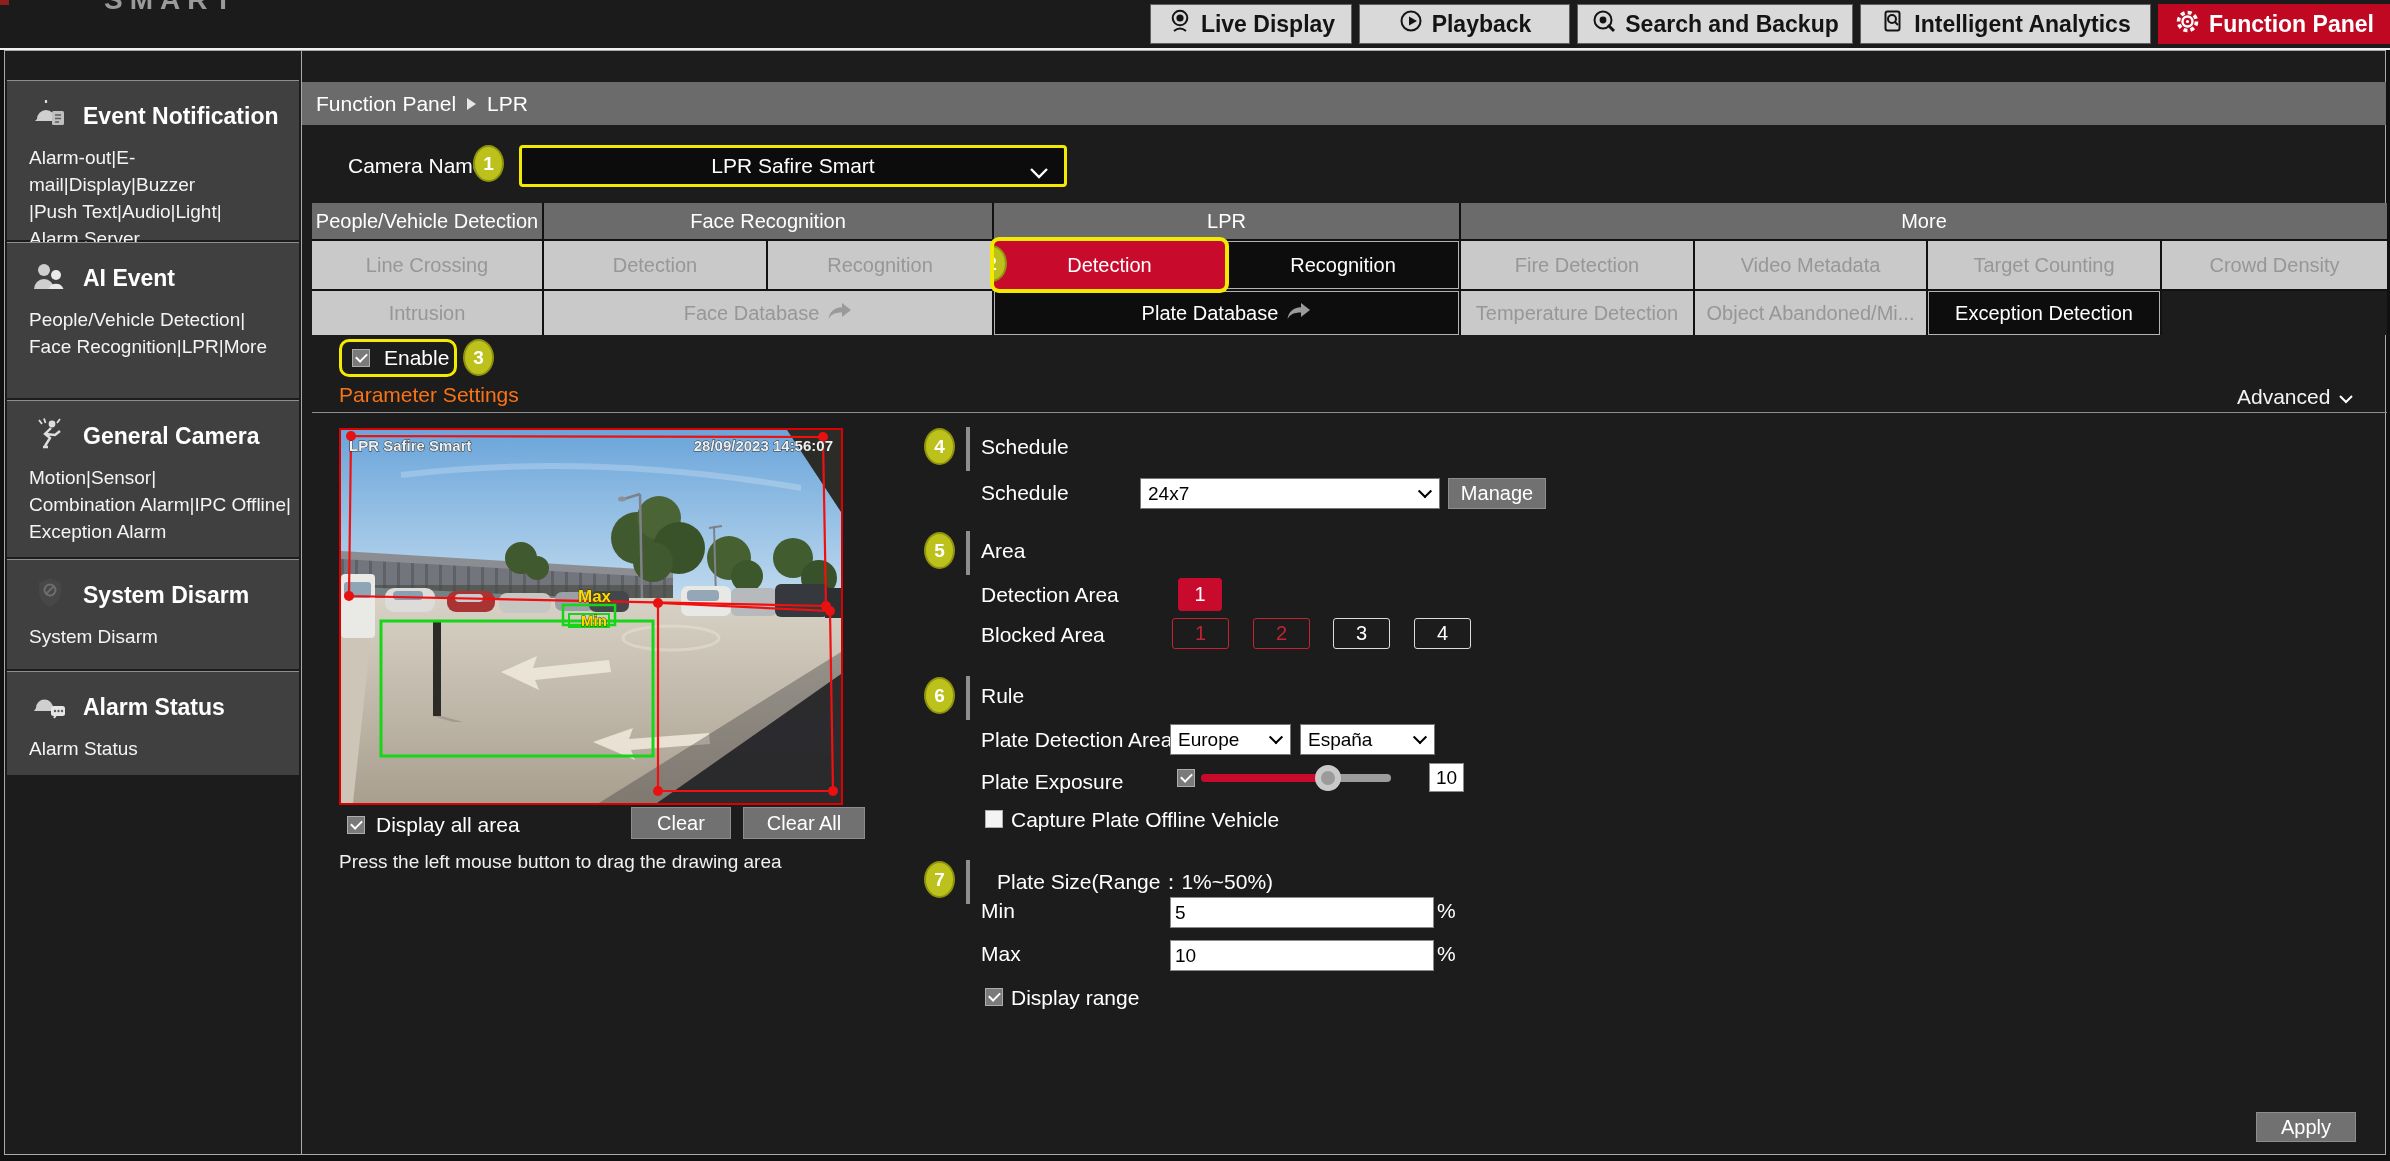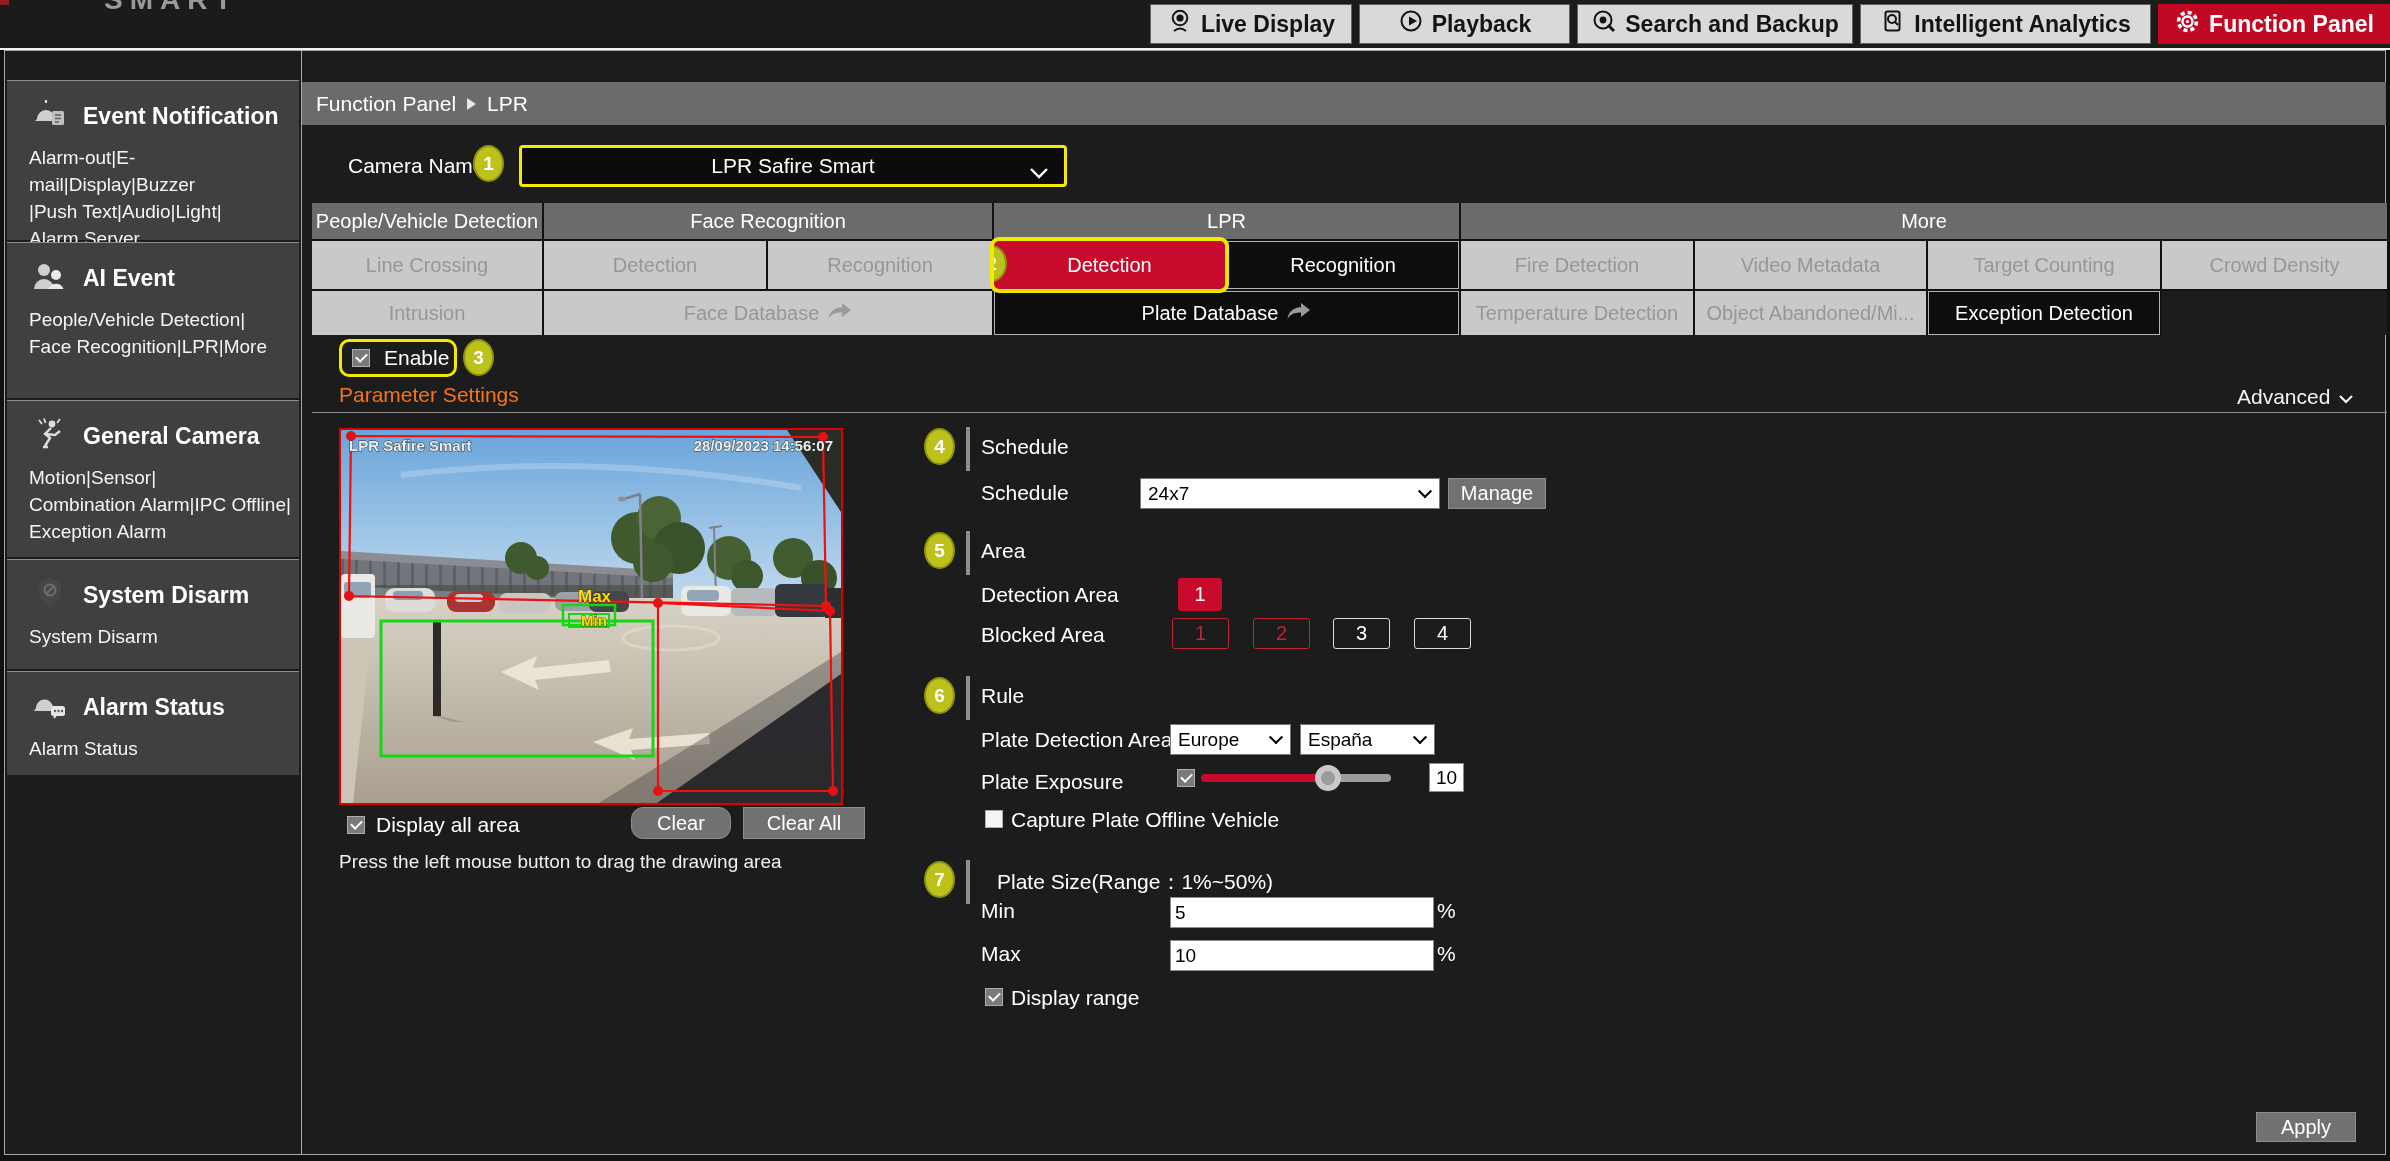--- a/index.html
+++ b/index.html
@@ -363,21 +363,21 @@
         <text x="492" y="21" text-anchor="end" font-size="15" font-weight="bold" fill="#efefef" stroke="#2a2a2a" stroke-width="0.9" paint-order="stroke">28/09/2023 14:56:07</text>
       </svg>
     </div>
 
     <div style="position:absolute;left:342px;top:762px;display:flex;align-items:center;gap:11px;">
       <span class="cb">
           <span class="tick"></span>
         </span>
       <span style="font-size:21px;">Display all area</span>
     </div>
-    <div class="gbtn" style="position:absolute;left:626px;top:756px;width:100px;height:32px;border-radius:12px;">Clear</div>
+    <div class="gbtn" style="position:absolute;left:626px;top:756px;width:100px;height:32px;">Clear</div>
     <div class="gbtn" style="position:absolute;left:738px;top:756px;width:122px;height:32px;">Clear All</div>
     <div class="hint" style="left:334px;top:800px;">Press the left mouse button to drag the drawing area</div>
 
     <div class="badge" style="left:919px;top:377px;">4</div>
     <div class="secbar" style="left:961px;top:376px;height:44px;"></div>
     <div class="seclabel" style="left:976px;top:384px;">Schedule</div>
     <div class="seclabel" style="left:976px;top:430px;">Schedule</div>
     <div class="sel" style="position:absolute;left:1135px;top:427px;width:300px;height:31px;">
       <span>24x7</span>
         <span class="sel-arr"></span>

